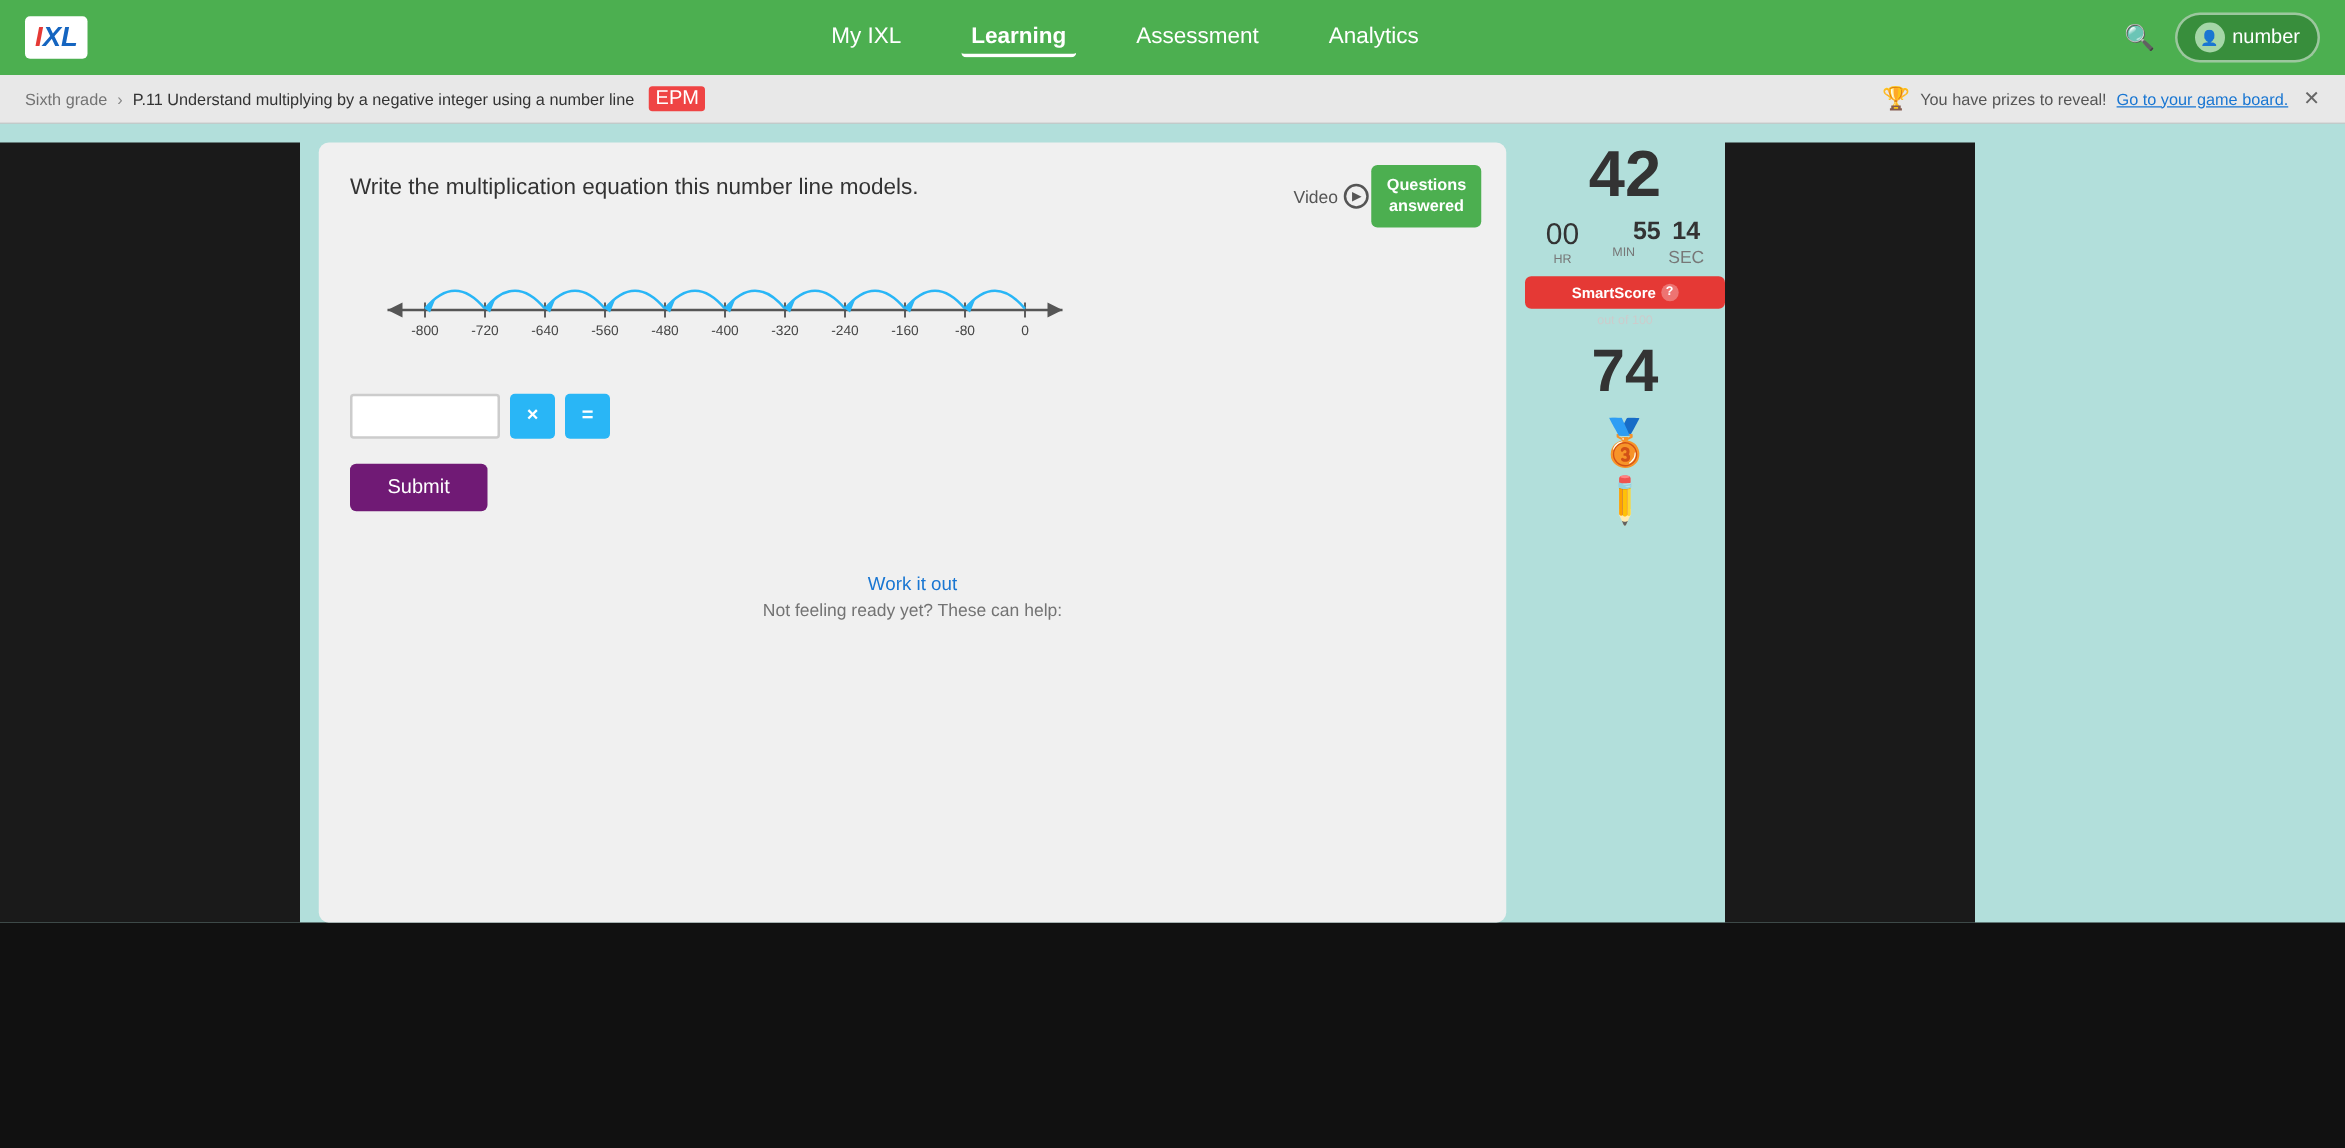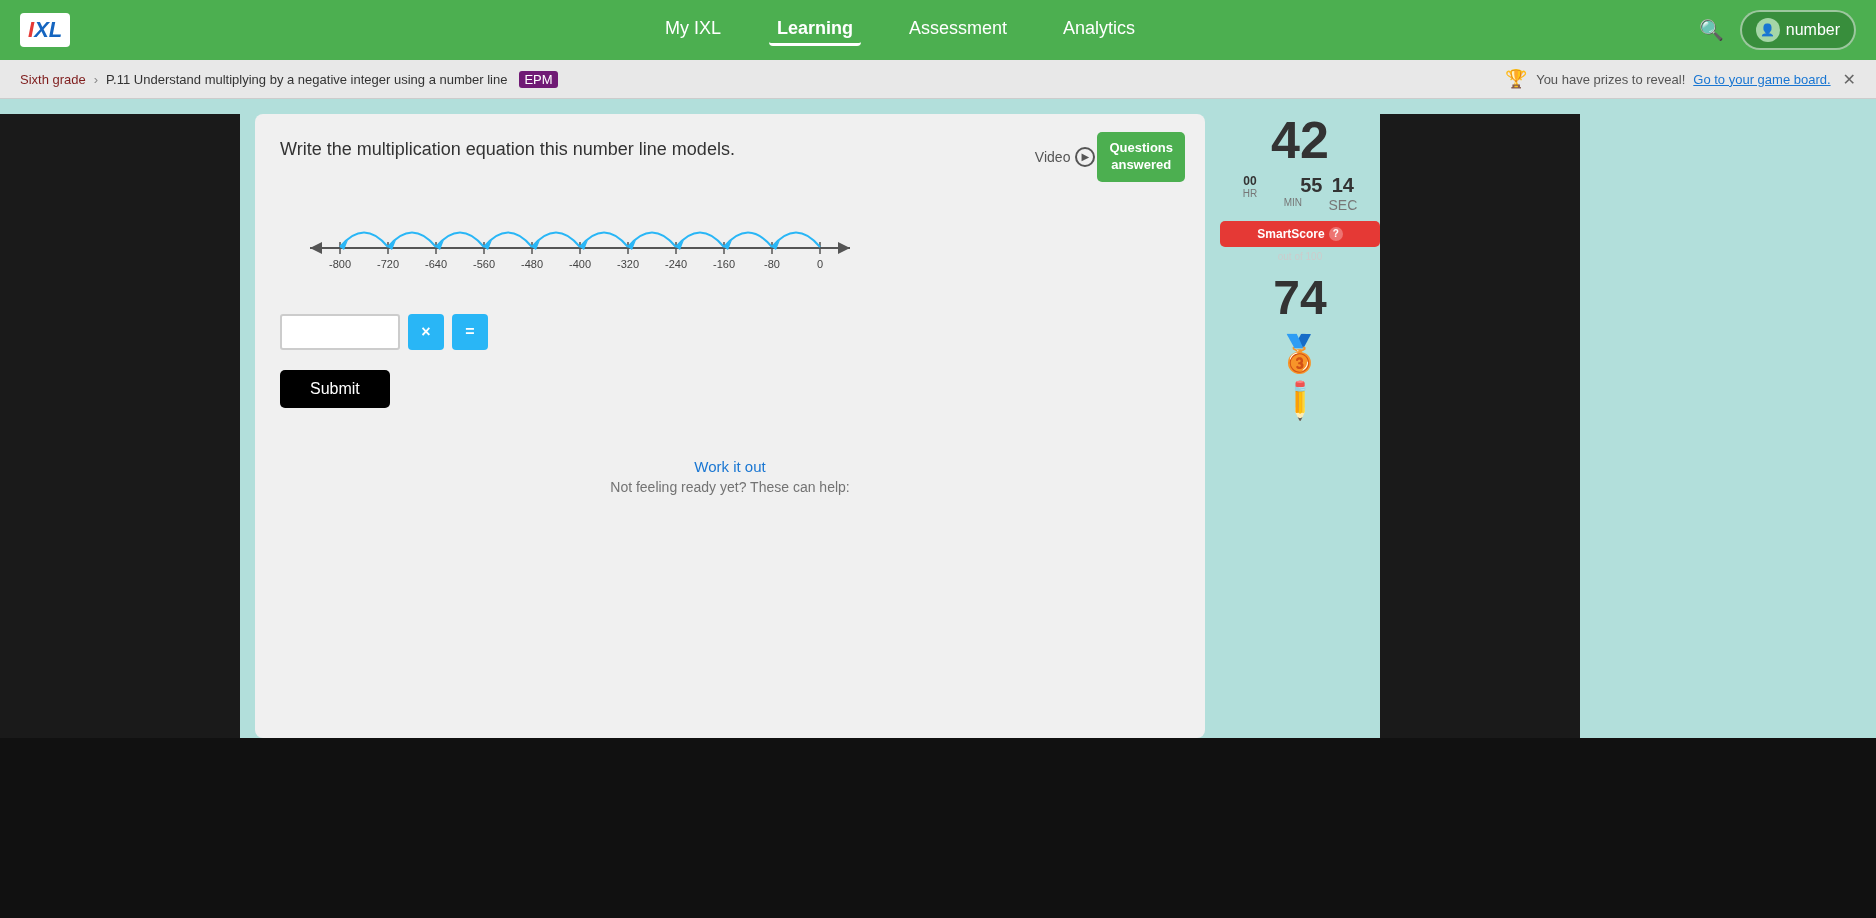--- a/index.html
+++ b/index.html
@@ -128,40 +128,40 @@
       width: 100%;
     }
 
     .breadcrumb-left {
       display: flex;
       align-items: center;
       gap: 8px;
     }
 
     .breadcrumb-link {
-      color: #7f1d1d;
+      color: #737373;
       cursor: pointer;
       text-align: center;
     }
 
     .breadcrumb-sep {
       color: #888;
     }
 
     .breadcrumb-current {
       color: #333;
       font-weight: 500;
     }
 
     .breadcrumb-badge {
-      background: #701a75;
+      background: #ef4444;
       color: white;
       border-radius: 3px;
       padding: 1px 5px;
-      font-size: 13px;
+      font-size: 16px;
       margin-left: 4px;
     }
 
     .breadcrumb-right {
       display: flex;
       align-items: center;
       gap: 8px;
       color: #555;
       font-size: 13px;
     }
@@ -246,21 +246,21 @@
       border: none;
       border-radius: 4px;
       width: 36px;
       height: 36px;
       font-size: 16px;
       cursor: pointer;
       font-weight: bold;
     }
 
     .submit-btn {
-      background: #000000;
+      background: #701a75;
       color: white;
       border: none;
       border-radius: 5px;
       padding: 10px 30px;
       font-size: 16px;
       cursor: pointer;
       font-weight: 500;
       display: block;
       margin-top: 20px;
     }
@@ -427,21 +427,21 @@
         <div class="not-ready">Not feeling ready yet? These can help:</div>
       </div>
     </div>
 
     <div style="width:160px; display:flex; flex-direction:column; align-items:center; gap:8px; padding-top:0; flex-shrink:0;">
       <div style="font-size:52px;font-weight:bold;color:#333;text-align:center;line-height:1;">42</div>
 
 
       <div style="display:flex;gap:6px;justify-content:center;width:100%;">
         <div style="display:flex;flex-direction:column;align-items:center;">
-          <span style="font-size:12px;font-weight:bold;color:#333;">00</span>
+          <span style="font-size:24px;font-weight:normal;color:#333;">00</span>
           <span style="font-size:10px;color:#777;">HR</span>
         </div>
         <div style="display:flex;flex-direction:column;align-items:center;">
           <span style="font-size:20px;font-weight:bold;color:#333;margin-left:37px;">55</span>
           <span style="font-size:10px;color:#777;">MIN</span>
         </div>
         <div style="display:flex;flex-direction:column;align-items:center;">
           <span style="font-size:20px;font-weight:bold;color:#333;">14</span>
           <span style="font-size:14px;color:#777;">SEC</span>
         </div>

